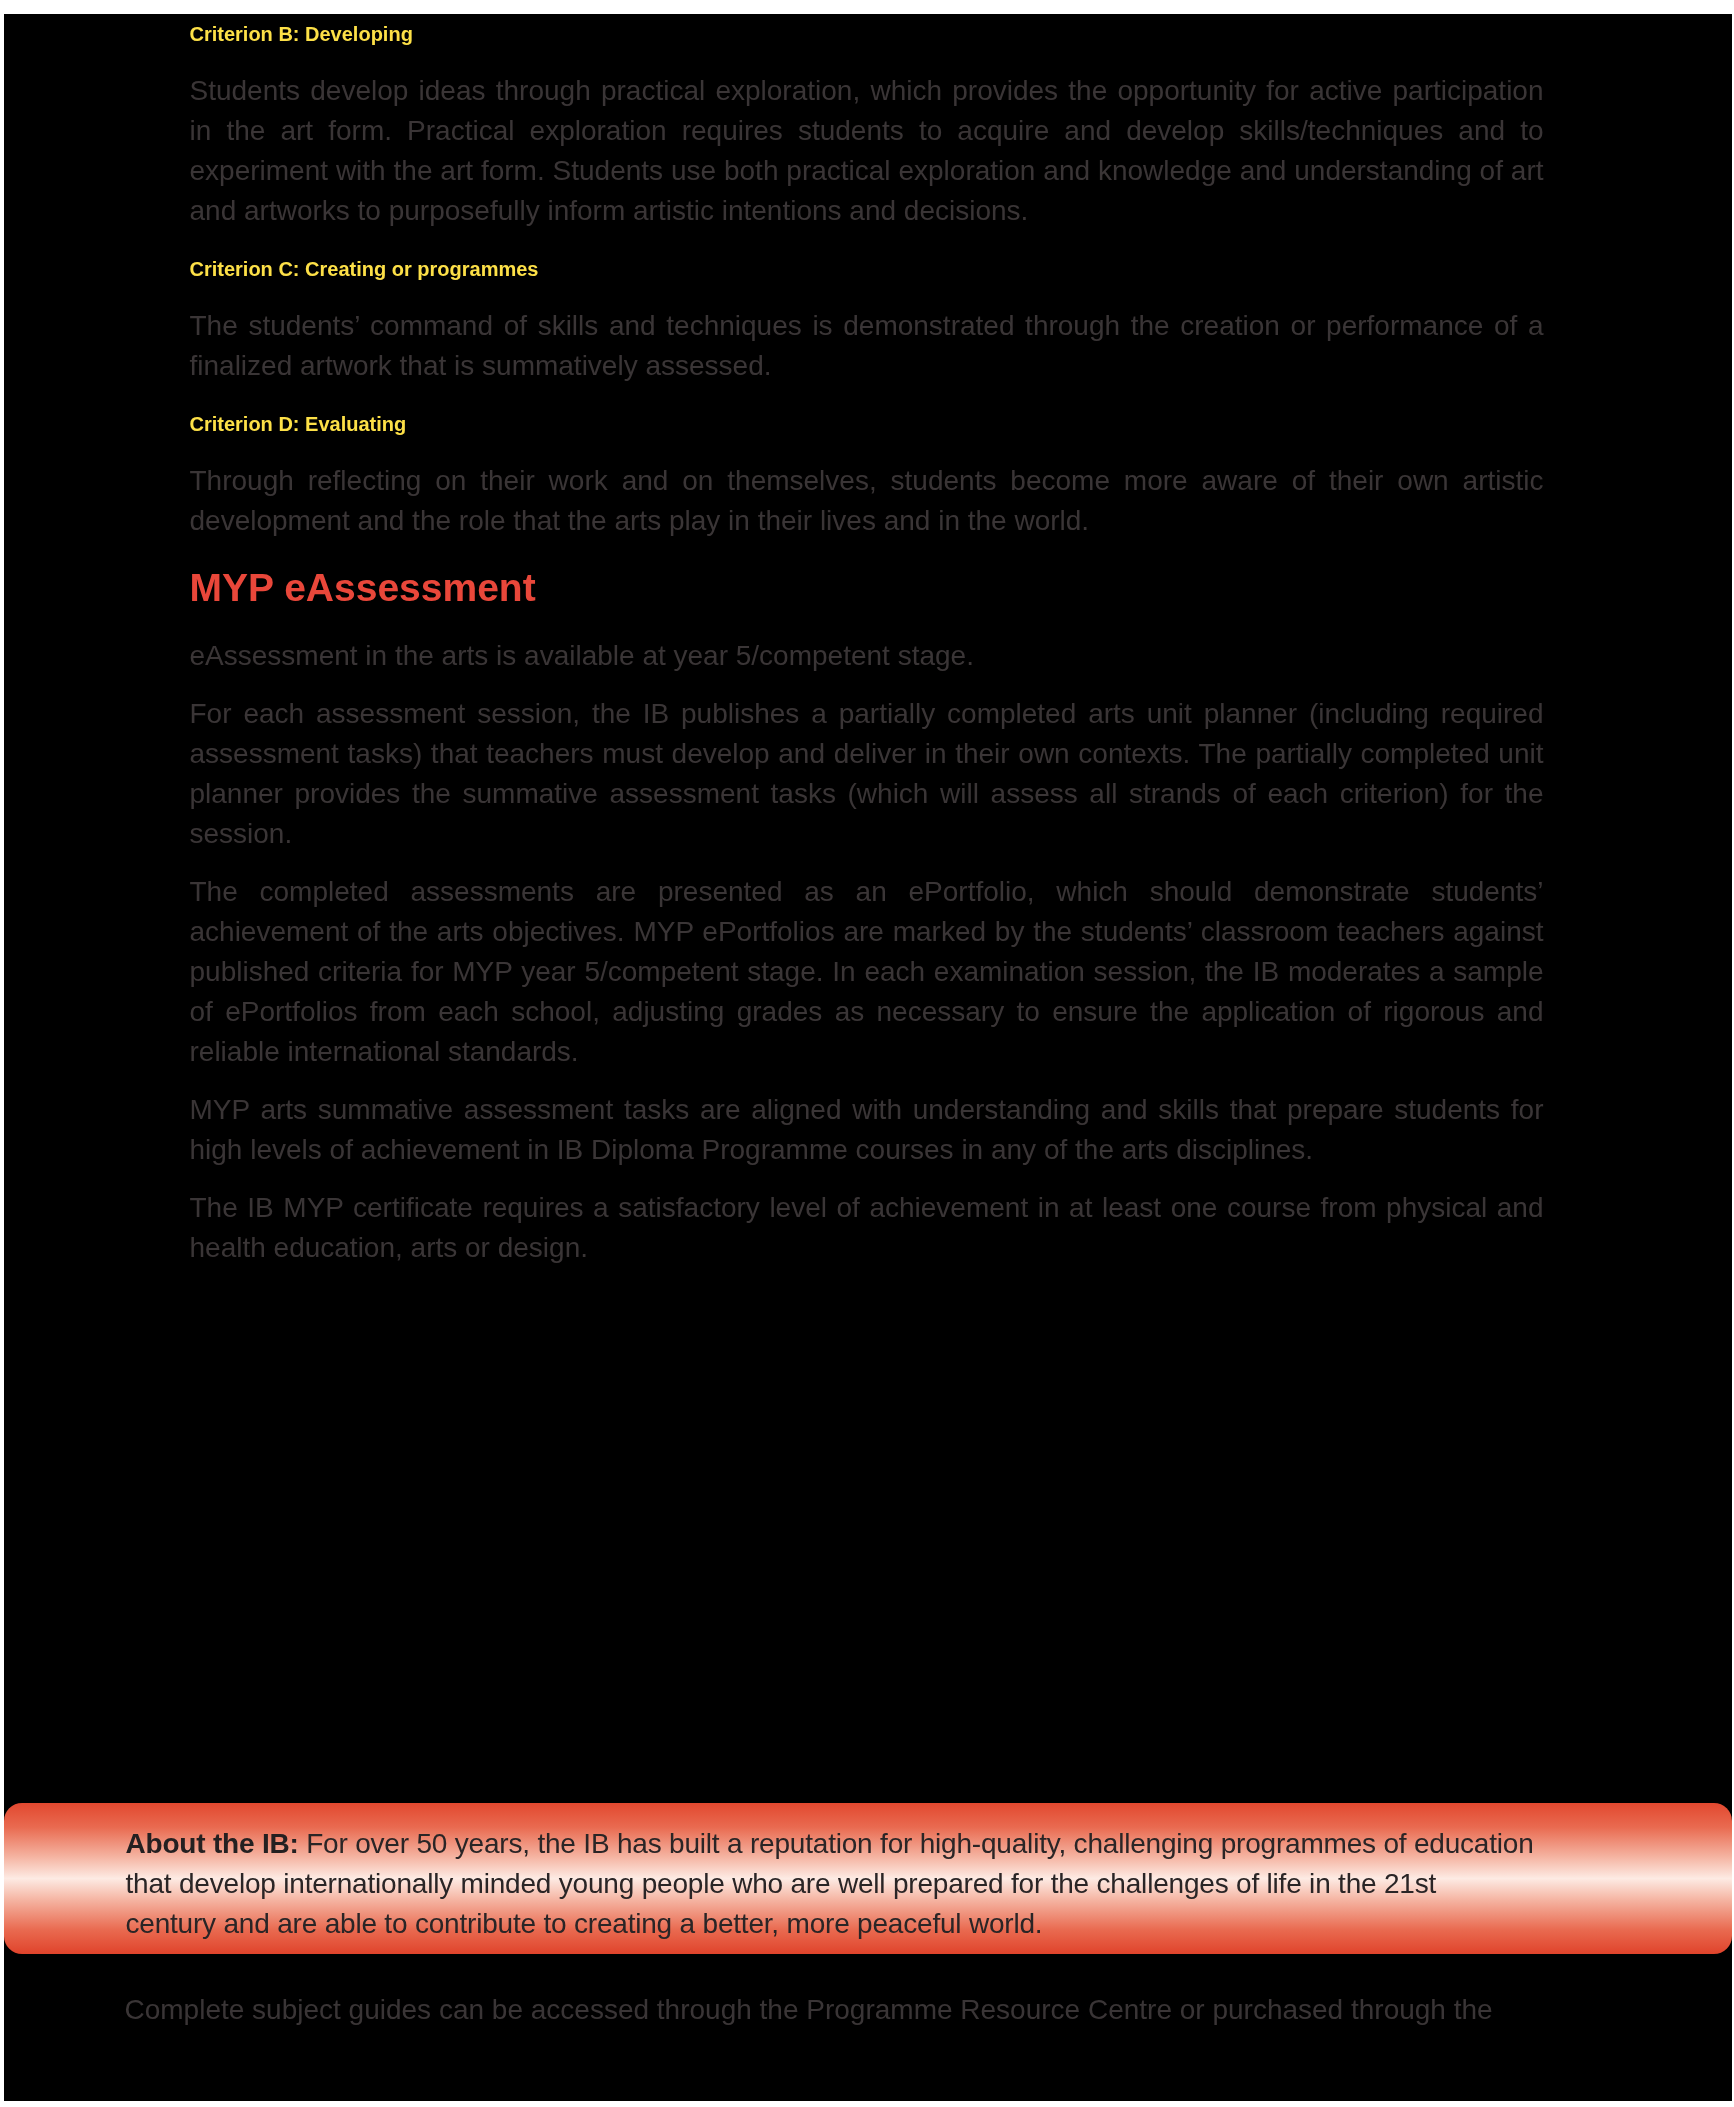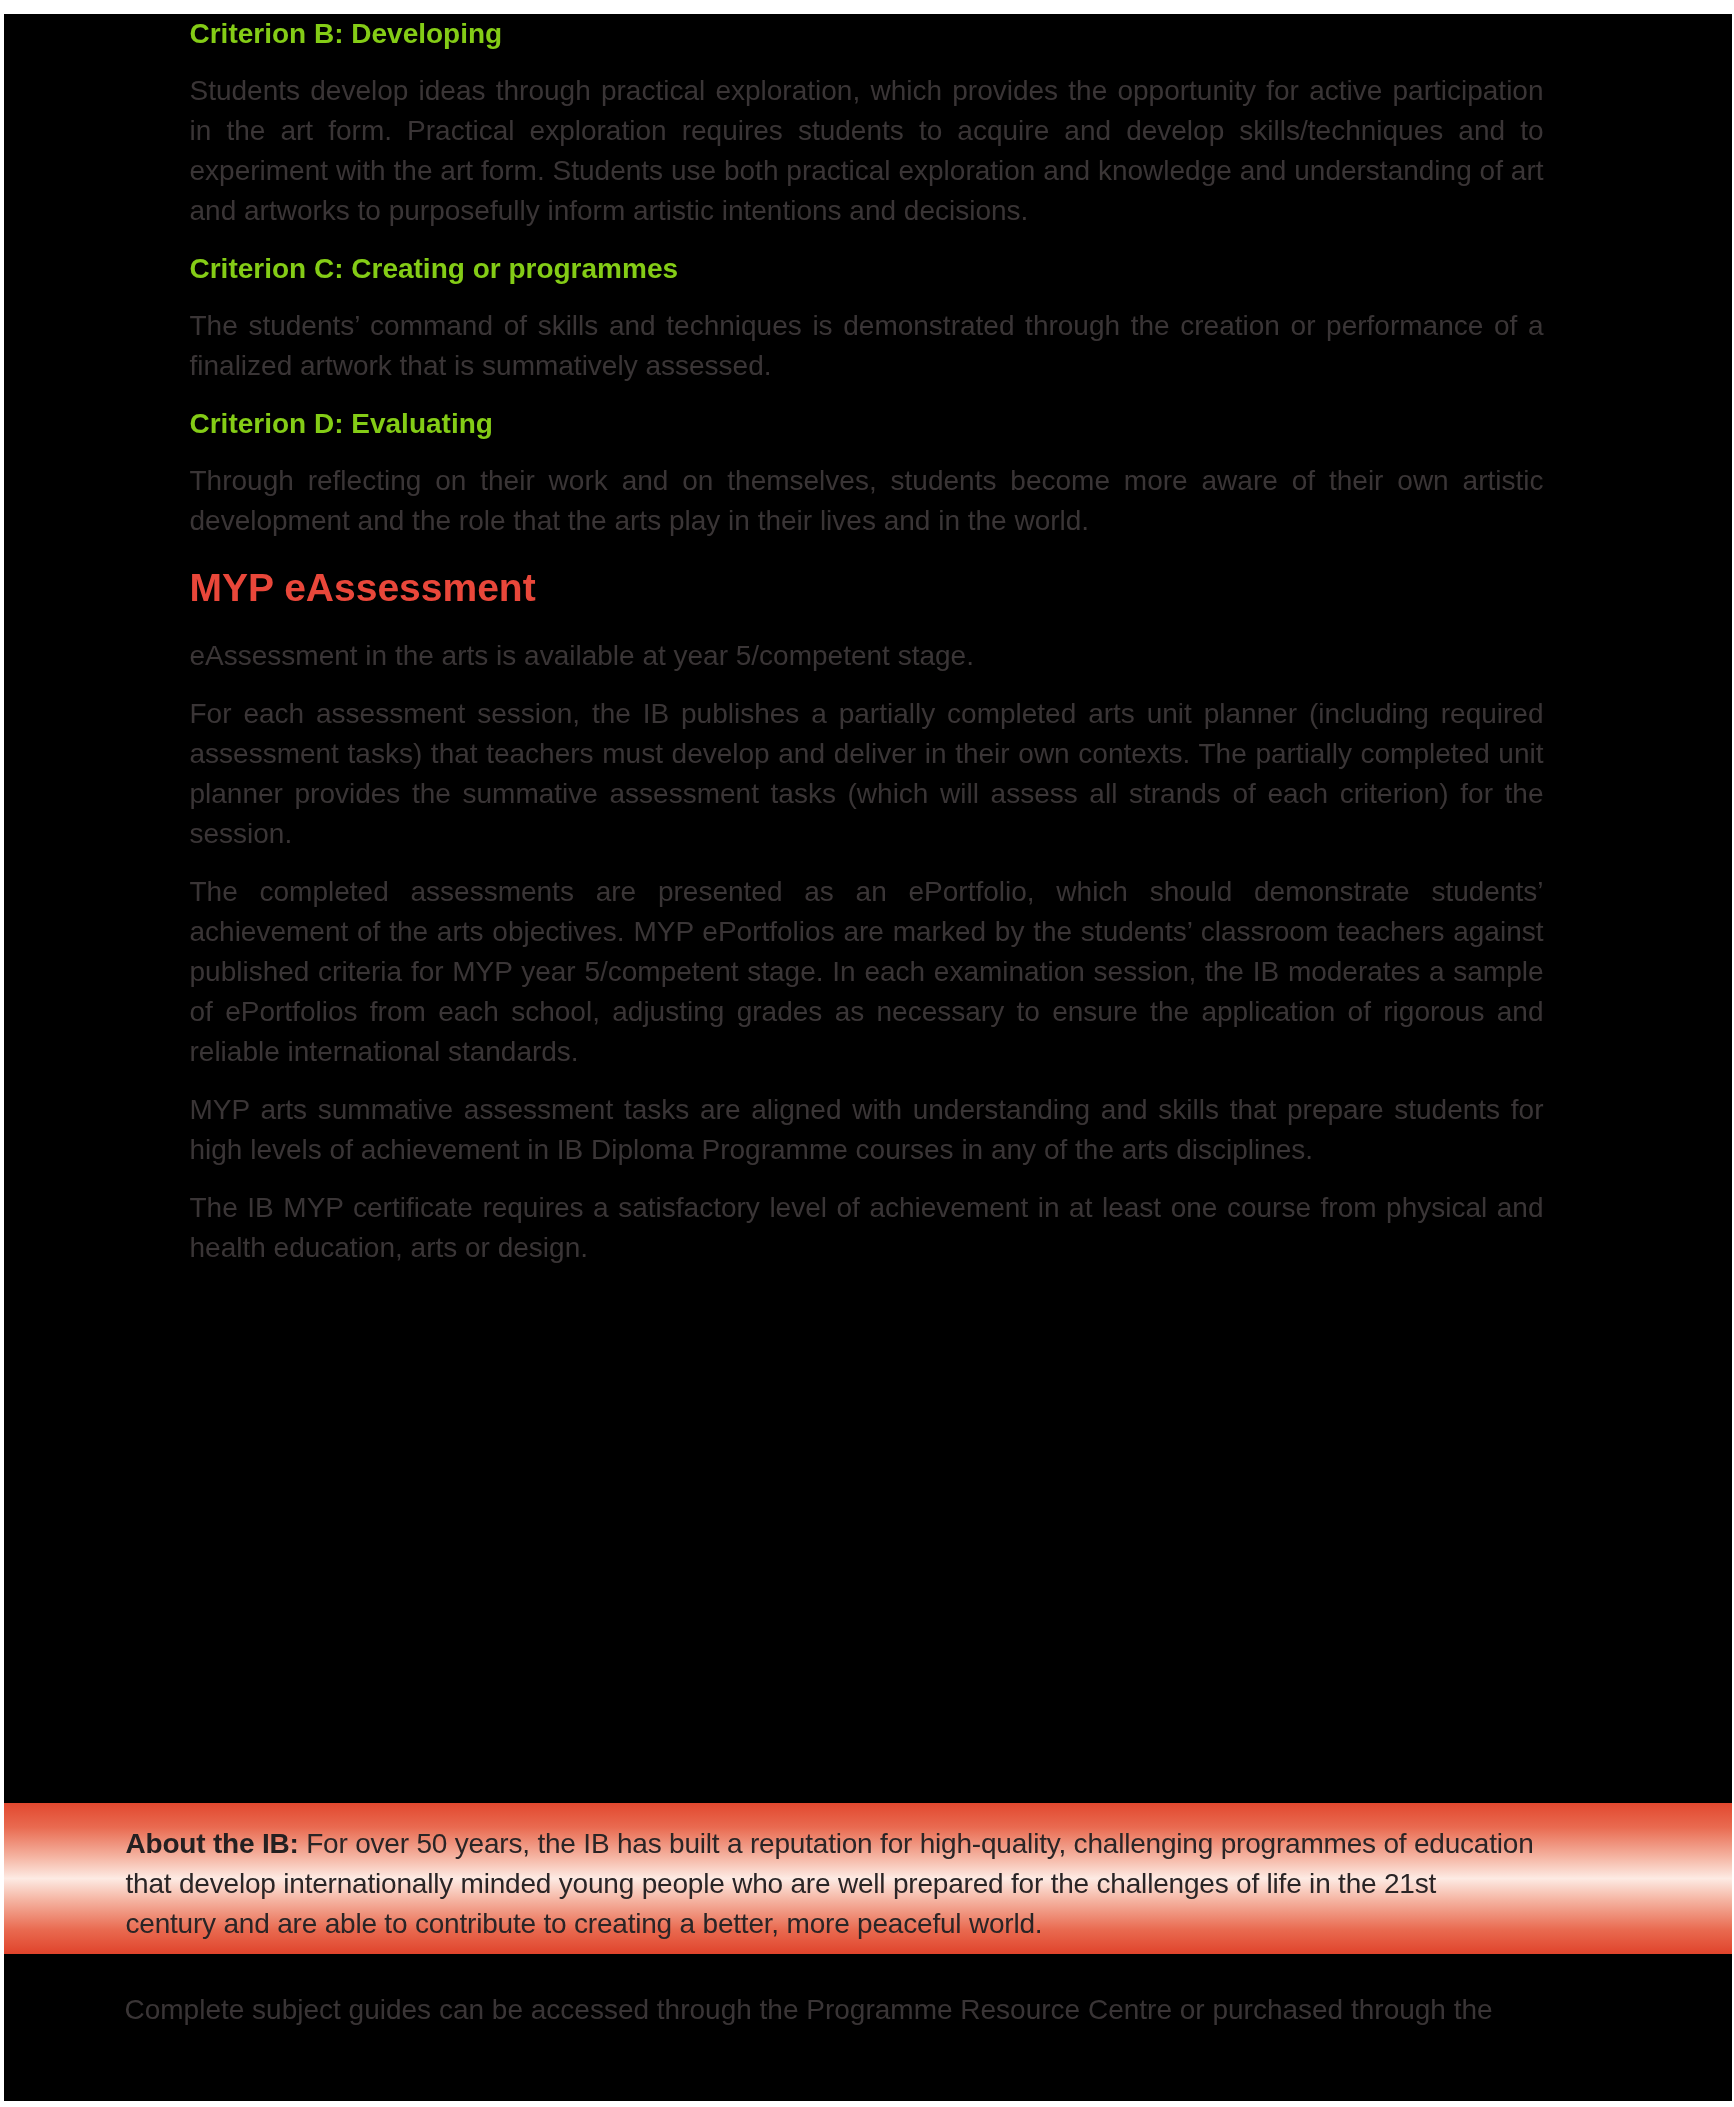--- a/index.html
+++ b/index.html
@@ -27,24 +27,24 @@
     width: 1354px;
   }
   .content p {
     font-size: 28px;
     line-height: 40px;
     color: #3a3536;
     text-align: justify;
     margin-bottom: 18px;
   }
   .content h3 {
-    font-size: 28px;
+    font-size: 20px;
     line-height: 40px;
     font-weight: bold;
-    color: #84cc16;
+    color: #fde047;
     margin: 17px 0;
   }
   .content h3:first-child { margin-top: 0; }
   .content h2.red-heading {
     font-size: 39px;
     line-height: 43px;
     font-weight: bold;
     color: #e9473a;
     margin: 25px 0 26.6px 0;
   }
@@ -57,20 +57,21 @@
     background: linear-gradient(180deg,
       #e2482f 0%,
       #e96a50 16%,
       #f5b5a3 36%,
       #fdebe4 50%,
       #f5b5a3 64%,
       #e96a50 84%,
       #e0432b 100%);
     padding: 21px 8px 0 122px;
     overflow: hidden;
+    border-radius: 18px;
   }
   .banner .bline {
     font-size: 28px;
     line-height: 40px;
     letter-spacing: -0.2px;
     color: #2a2526;
     white-space: nowrap;
   }
   .banner .bline strong { font-weight: bold; color: #242021; }
   

